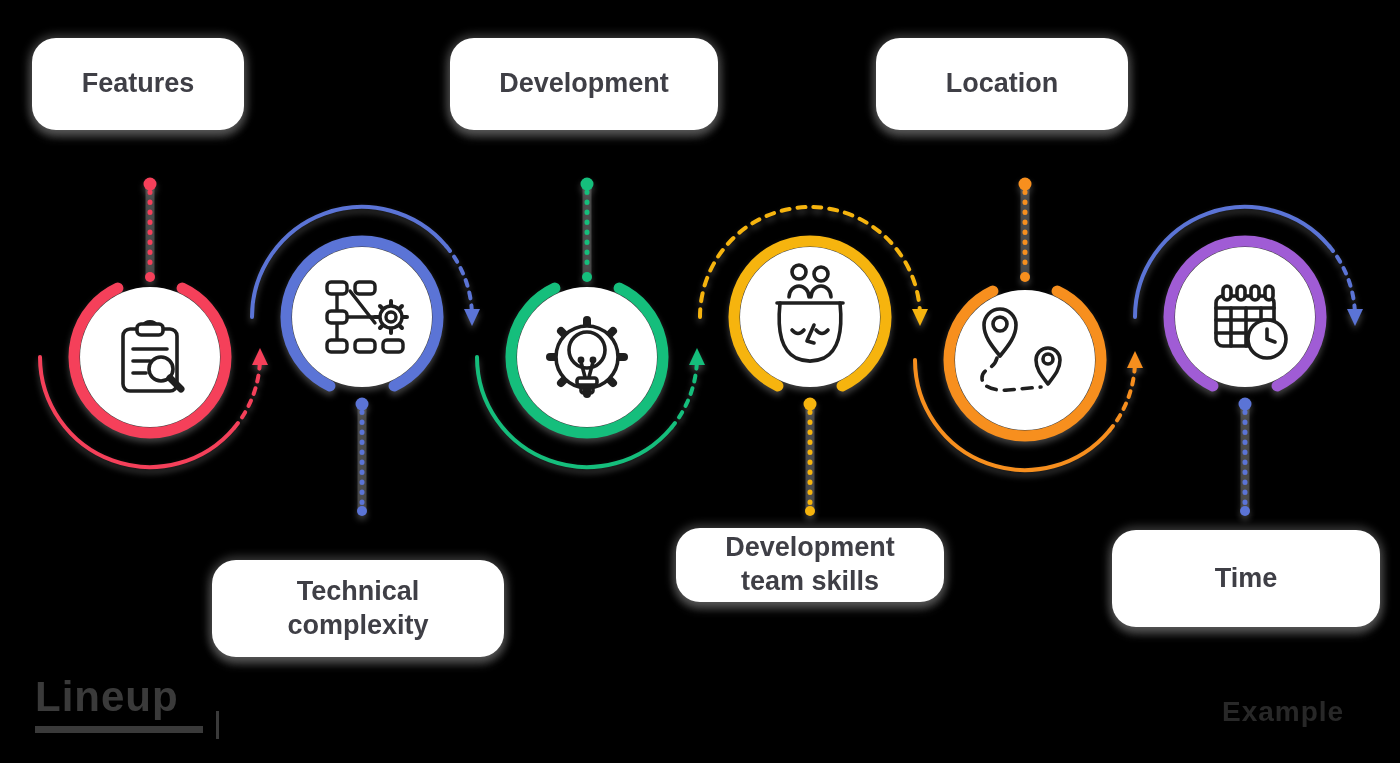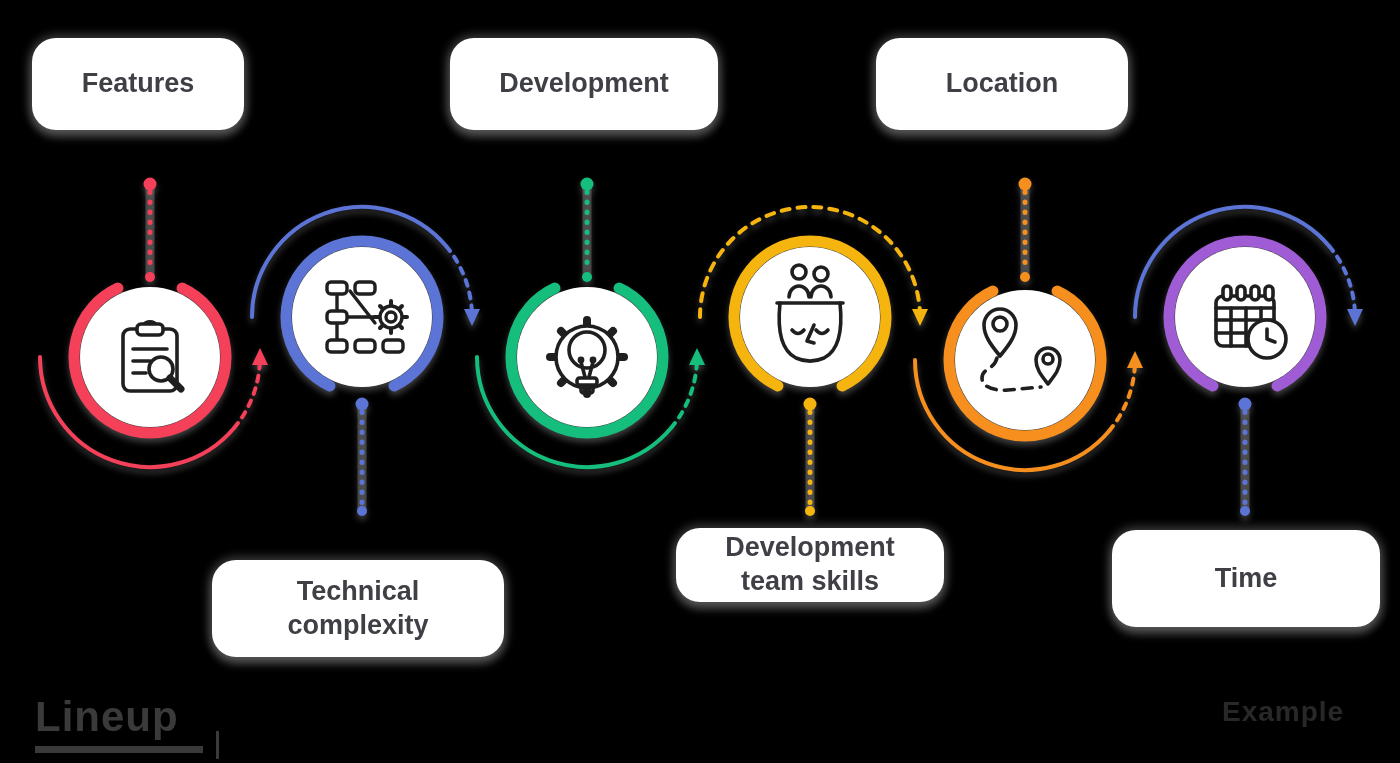--- a/index.html
+++ b/index.html
@@ -15,21 +15,21 @@
   .label-box .inner{display:block;}
   .box-features{left:32px;top:38px;width:212px;height:92px;}
   .box-uniqueness{left:450px;top:38px;width:268px;height:92px;}
   .box-location{left:876px;top:38px;width:252px;height:92px;}
   .box-technical{left:212px;top:528px;width:292px;height:97px;margin-top:32px;}
   .box-technical .inner{max-width:180px;}
   .box-devteam{left:676px;top:528px;width:268px;height:74px;}
   .box-devteam .inner{max-width:210px;}
   .box-time{left:1112px;top:530px;width:268px;height:97px;align-items:center;}
   .logo-left{position:absolute;left:35px;top:676px;color:#3a3a3a;}
-  .logo-left .word{font-size:42px;font-weight:700;letter-spacing:1px;line-height:1;margin-top:20px;}
+  .logo-left .word{font-size:42px;font-weight:700;letter-spacing:1px;line-height:1;}
   .logo-left .tagline{margin-top:8px;width:168px;height:7px;background:#3a3a3a;}
   .logo-left .tick{position:absolute;right:-16px;bottom:-6px;width:3px;height:28px;background:#3a3a3a;}
   .logo-right{position:absolute;left:1222px;top:696px;color:#282828;
        font-size:28px;font-weight:700;letter-spacing:1px;}
 </style>
 </head>
 <body>
 
 <div class="stage">
 

